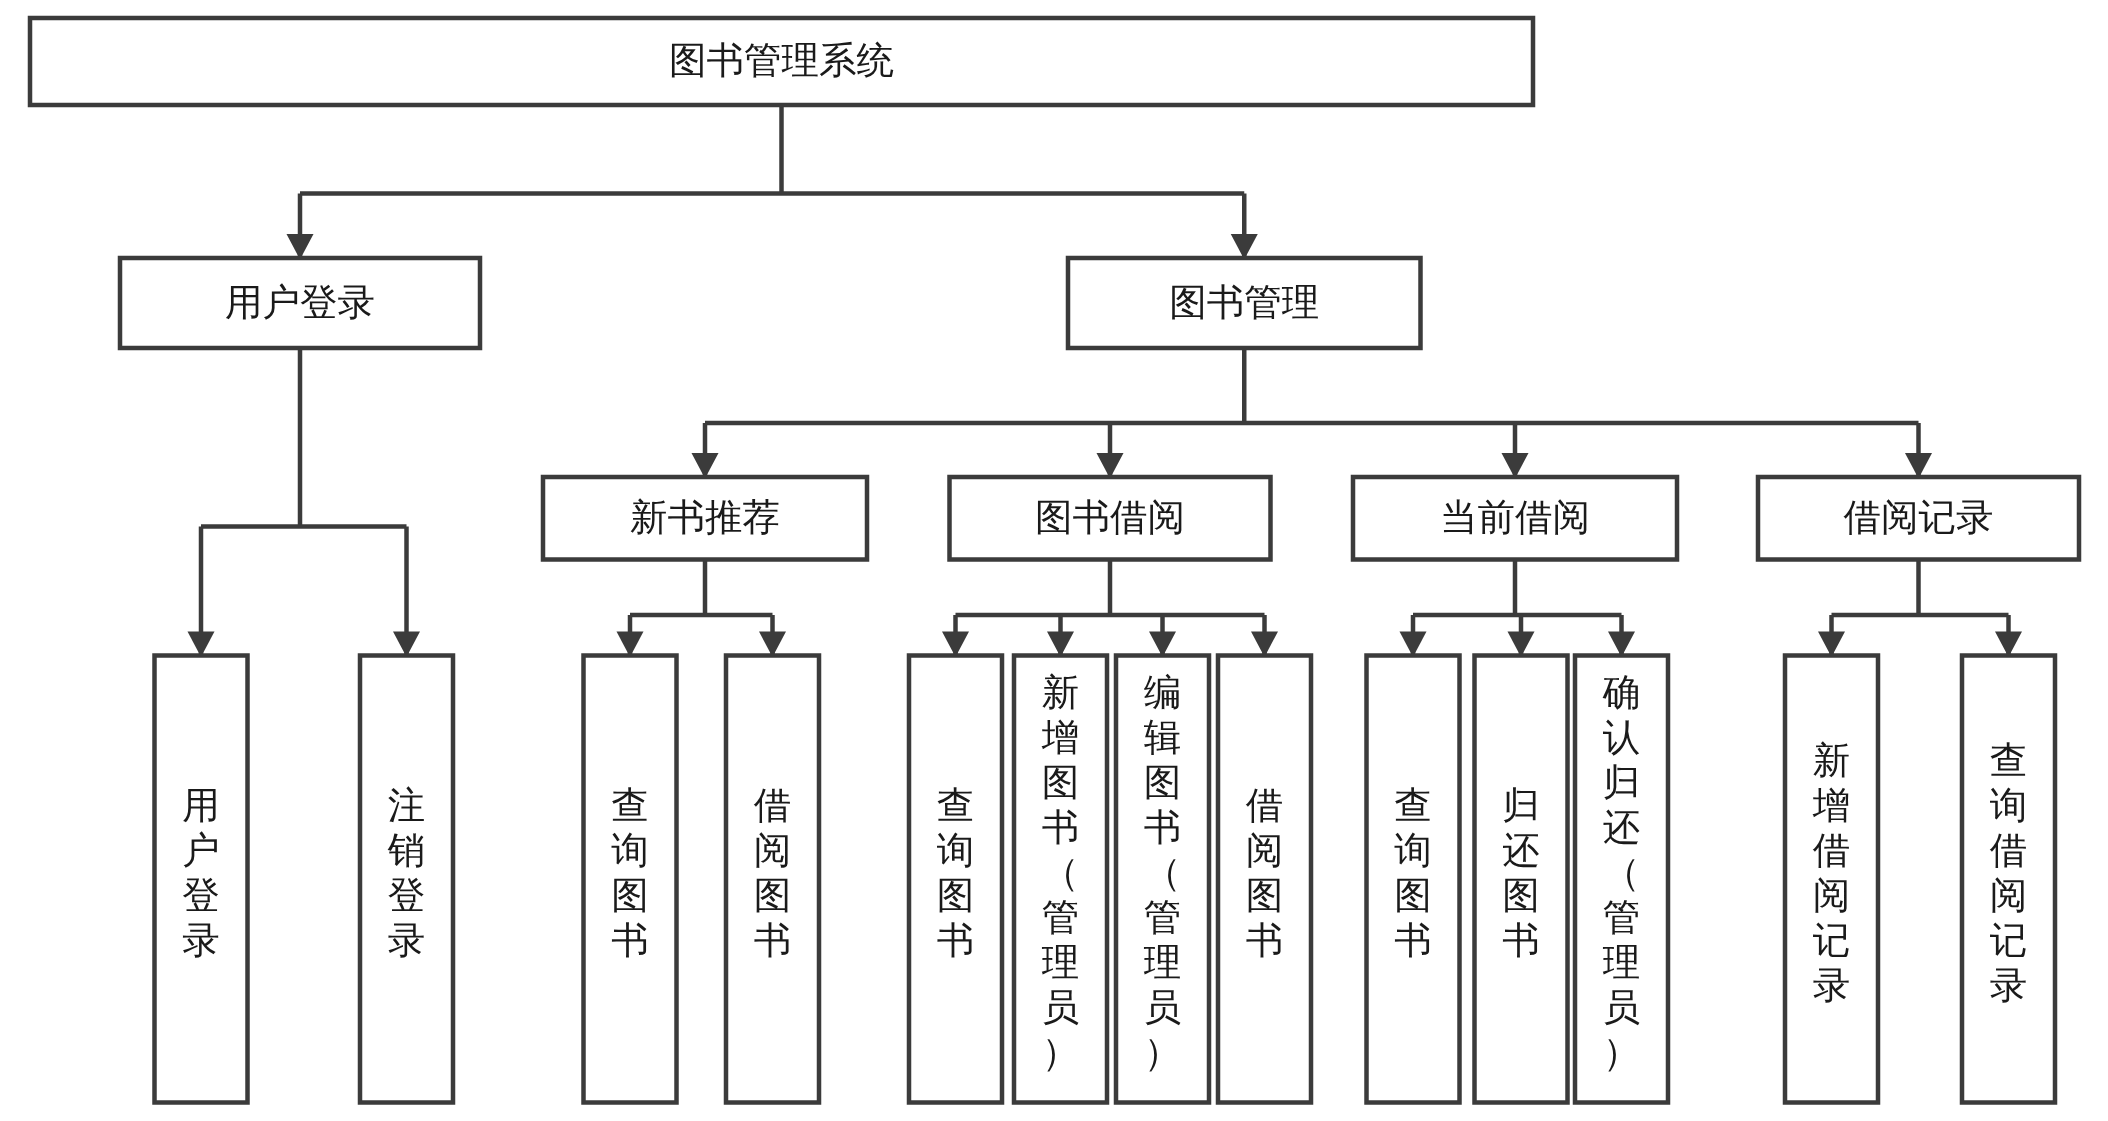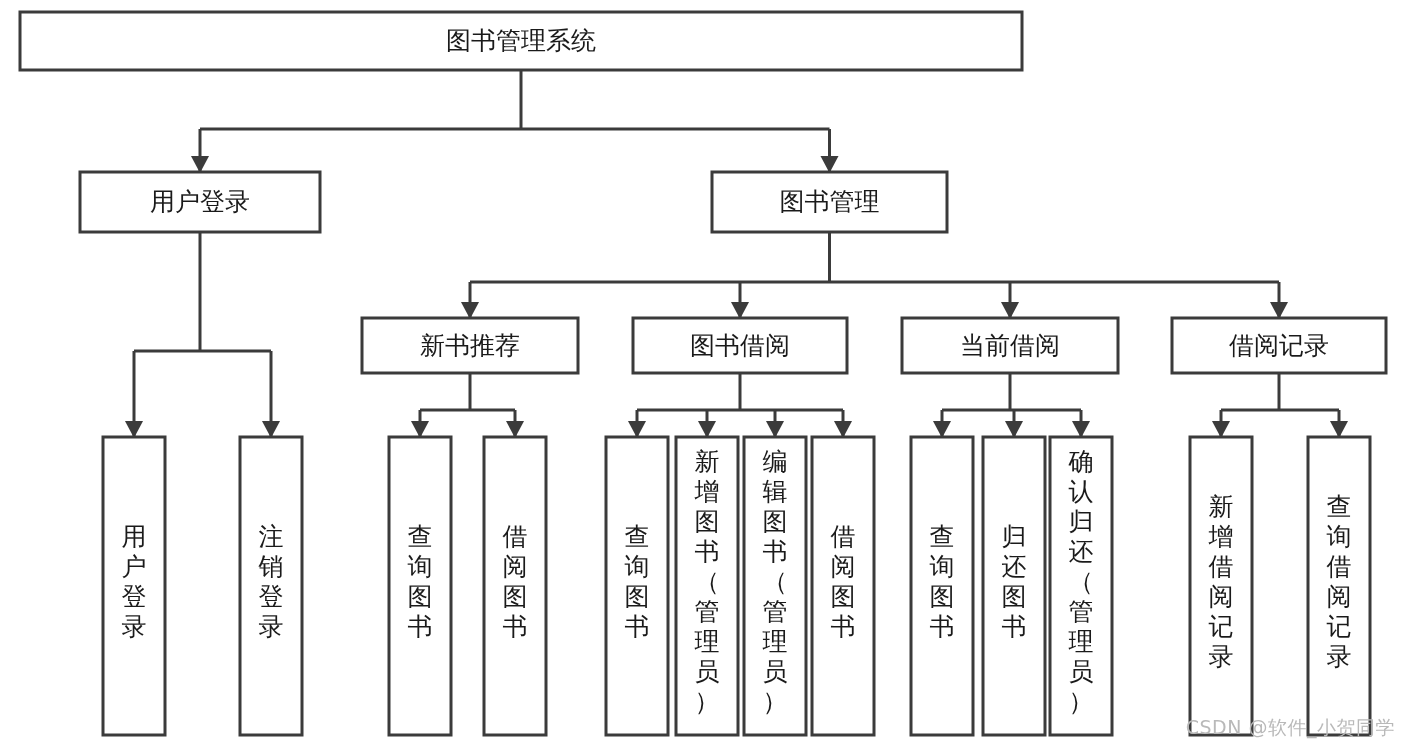--- a/index.html
+++ b/index.html
@@ -203,14 +203,13 @@
         <g>
           <rect x="1190" y="437" width="62" height="298" class="node-box"></rect>
           <text x="1221" class="node-label-v" y="515"><tspan x="1221" dy="0">新</tspan><tspan x="1221" dy="30">增</tspan><tspan x="1221" dy="30">借</tspan><tspan x="1221" dy="30">阅</tspan><tspan x="1221" dy="30">记</tspan><tspan x="1221" dy="30">录</tspan></text>
         </g>
         <g>
           <rect x="1308" y="437" width="62" height="298" class="node-box"></rect>
           <text x="1339" class="node-label-v" y="515"><tspan x="1339" dy="0">查</tspan><tspan x="1339" dy="30">询</tspan><tspan x="1339" dy="30">借</tspan><tspan x="1339" dy="30">阅</tspan><tspan x="1339" dy="30">记</tspan><tspan x="1339" dy="30">录</tspan></text>
         </g>
       </g>
   </svg>
-  <div class="watermark">CSDN @软件_小贺同学</div>
 </div>
 
 </body></html>

